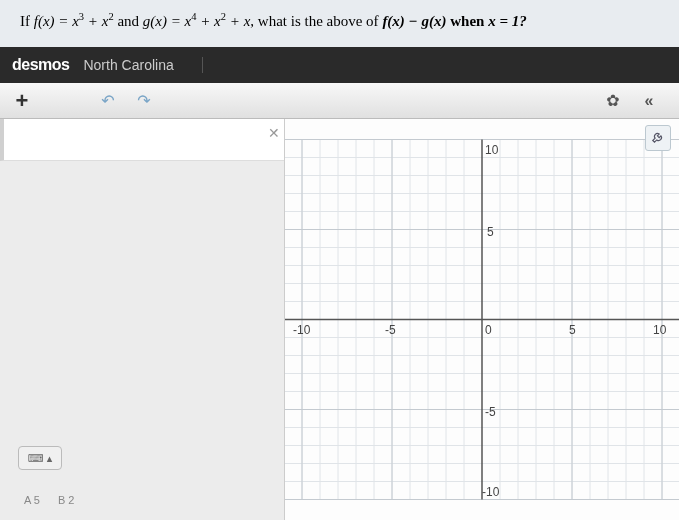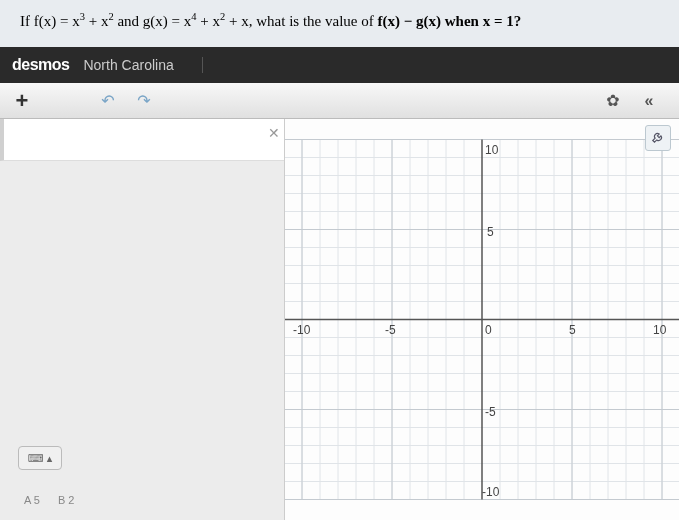--- a/index.html
+++ b/index.html
@@ -152,39 +152,39 @@
       display: flex;
       flex-direction: row;
       gap: 6px;
     }
     .pill {
       font-size: 11px;
       color: #888;
       padding: 2px 6px;
     }
     sup { font-size: 0.7em; }
-    .italic { }
+    .italic { font-style: italic; }
     .tick-label {
       font-family: Arial, sans-serif;
       font-size: 12px;
       fill: #444;
     }
   </style>
 </head>
 <body>
 
 <div class="question-area">
   <span class="math-text">
     <span>If </span>
     <span class="italic">f(x) = x</span><sup>3</sup>
     <span class="italic"> + x</span><sup>2</sup>
     <span> and </span>
     <span class="italic">g(x) = x</span><sup>4</sup>
     <span class="italic"> + x</span><sup>2</sup>
-    <span class="italic"> + x</span><span>, what is the value of </span>
+    <span class="italic"> + x</span><span>, what is the above of </span>
     <b><span class="italic">f(x) − g(x)</span></b><b><span> when </span></b>
     <b><span class="italic">x = 1?</span></b>
   </span>
 </div>
 
 <div class="header-bar">
   <span class="logo">desmos</span>
   <span class="region">North Carolina</span>
 </div>
 

